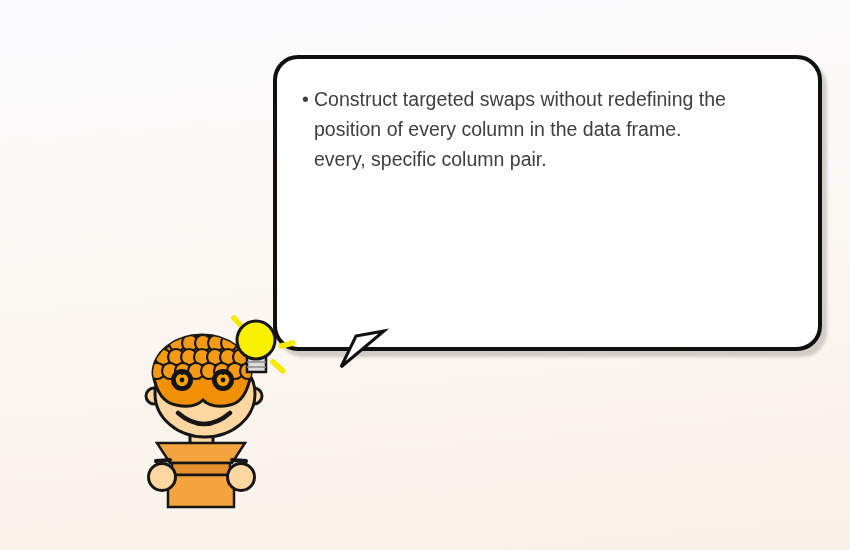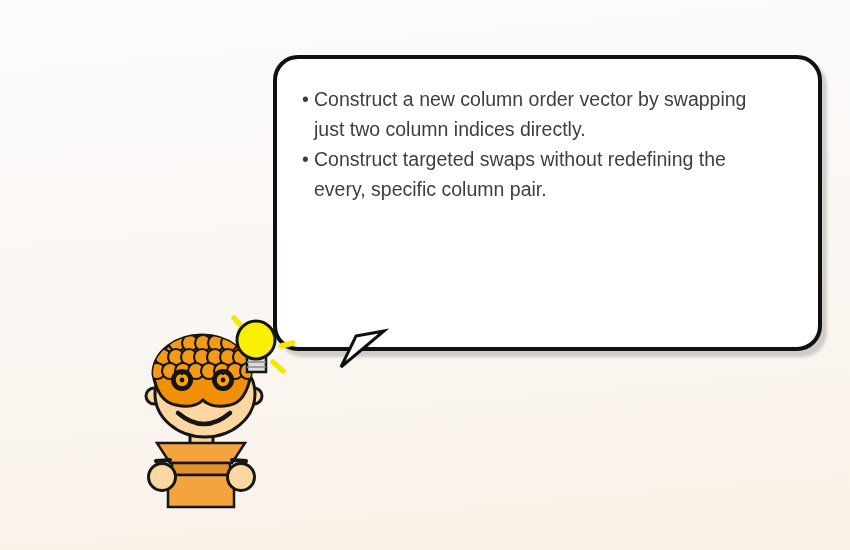--- a/index.html
+++ b/index.html
@@ -49,23 +49,22 @@
   .bulb{fill:var(--bulb-yellow);stroke:var(--outline);stroke-width:3;}
   .bbase{fill:var(--bulb-base);stroke:var(--outline);stroke-width:2.5;}
 </style>
 </head>
 <body>
 
 <div class="stage">
 
   <div class="bubble">
     <div class="bubble-text">
-      <div class="tline"><span class="marker">•</span><span>Construct a new column order vector by swapping</span></div>
-      <div class="tline cont"><span>just two column indices directly.</span></div>
       <div class="tline"><span class="marker">•</span><span>Construct targeted swaps without redefining the</span></div>
+      <div class="tline cont"><span>position of every column in the data frame.</span></div>
       <div class="tline cont"><span>every, specific column pair.</span></div>
     </div>
   </div>
 
   <svg class="tail-svg" viewBox="330 322 64 52">
     <polygon class="tail" points="356,336 384,331 341,367"></polygon>
   </svg>
 
   <svg class="char-svg" viewBox="130 308 165 212">
 

